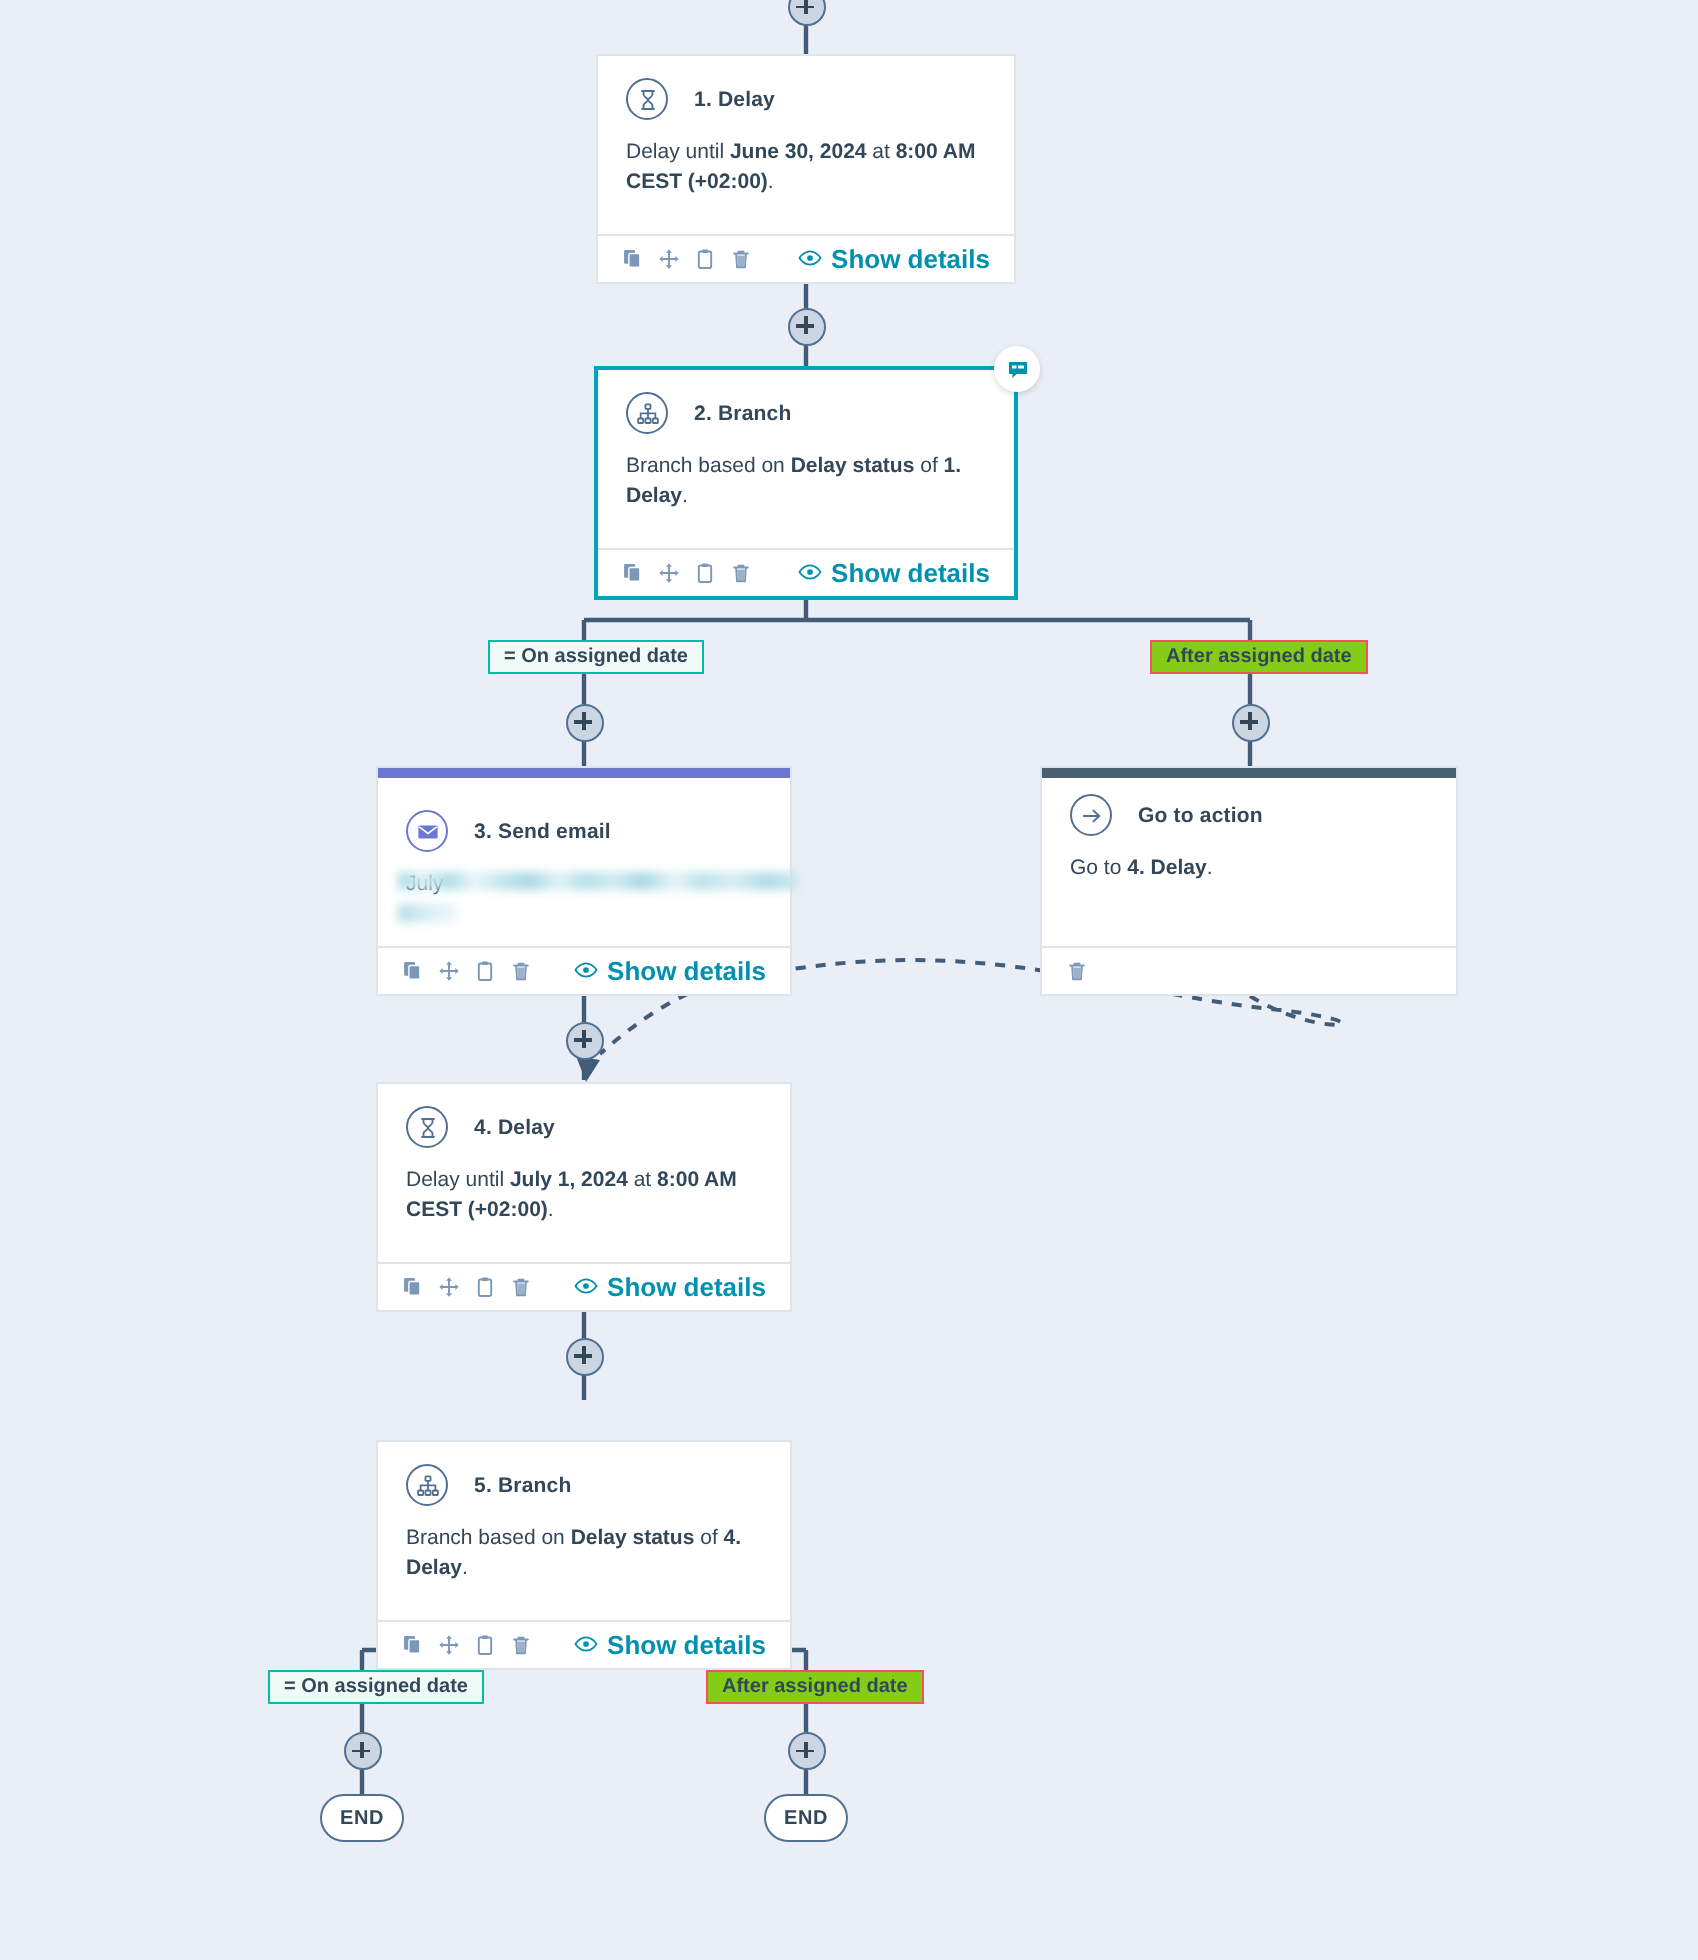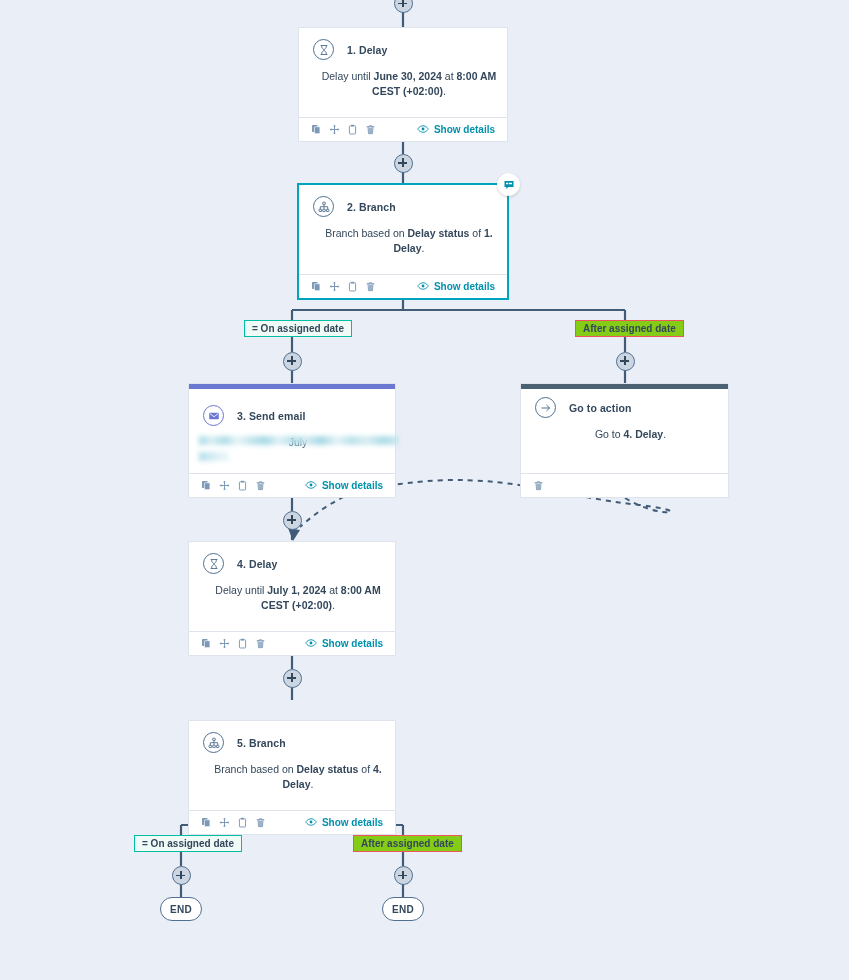--- a/index.html
+++ b/index.html
@@ -29,21 +29,20 @@
     pointer-events: none;
     z-index: 1;
   }
   
   .node {
     position: absolute;
     background: #ffffff;
     border: 1px solid #dfe3eb;
     box-sizing: border-box;
     z-index: 3;
-    text-align: center;
   }
   .node.selected {
     border: 2px solid #00a4bd;
   }
   .topbar {
     height: 5px;
     width: 100%;
   }
   .node-head {
     display: flex;
@@ -92,21 +91,21 @@
     display: flex;
     align-items: center;
     gap: 7px;
   }
   .foot-icons svg { display: block; }
   .show-details {
     display: flex;
     align-items: center;
     gap: 5px;
     color: #0091ae;
-    font-size: 10px;
+    font-size: 13px;
     font-weight: bold;
     cursor: pointer;
     white-space: nowrap;
   }
   
   .plus {
     position: absolute;
     width: 19px;
     height: 19px;
     border-radius: 50%;

